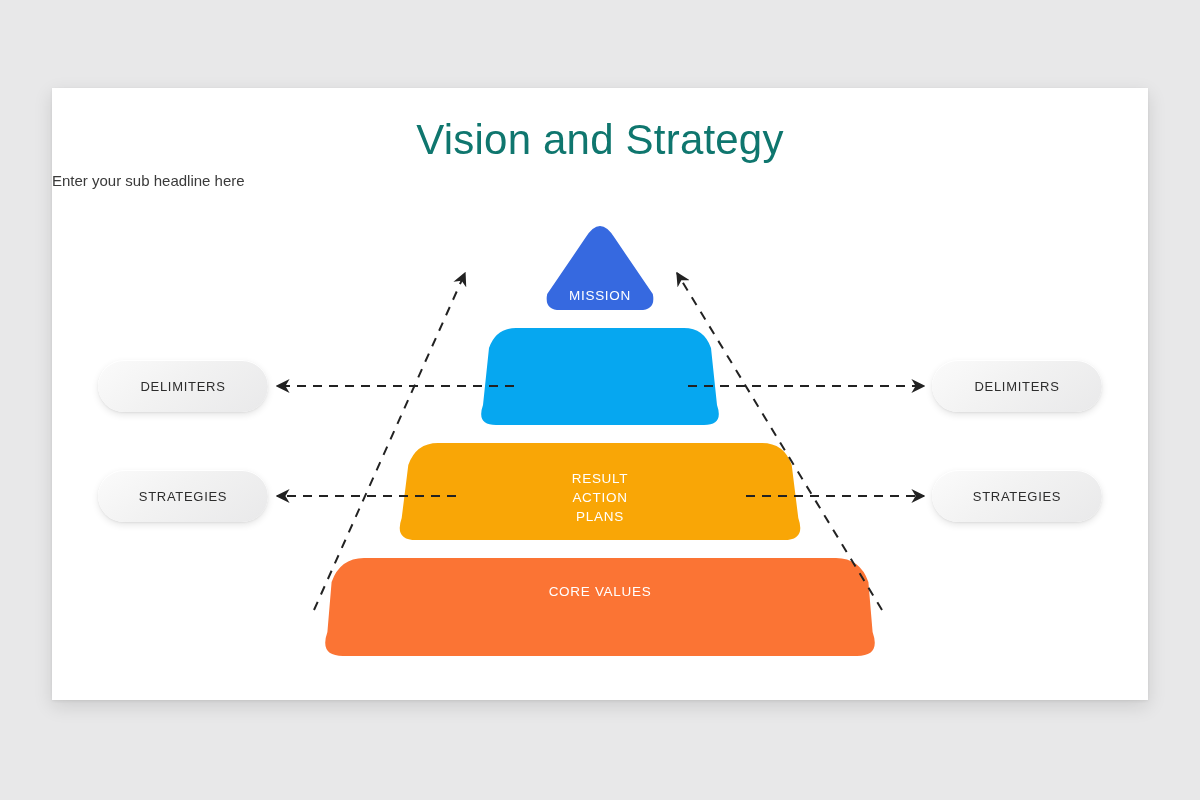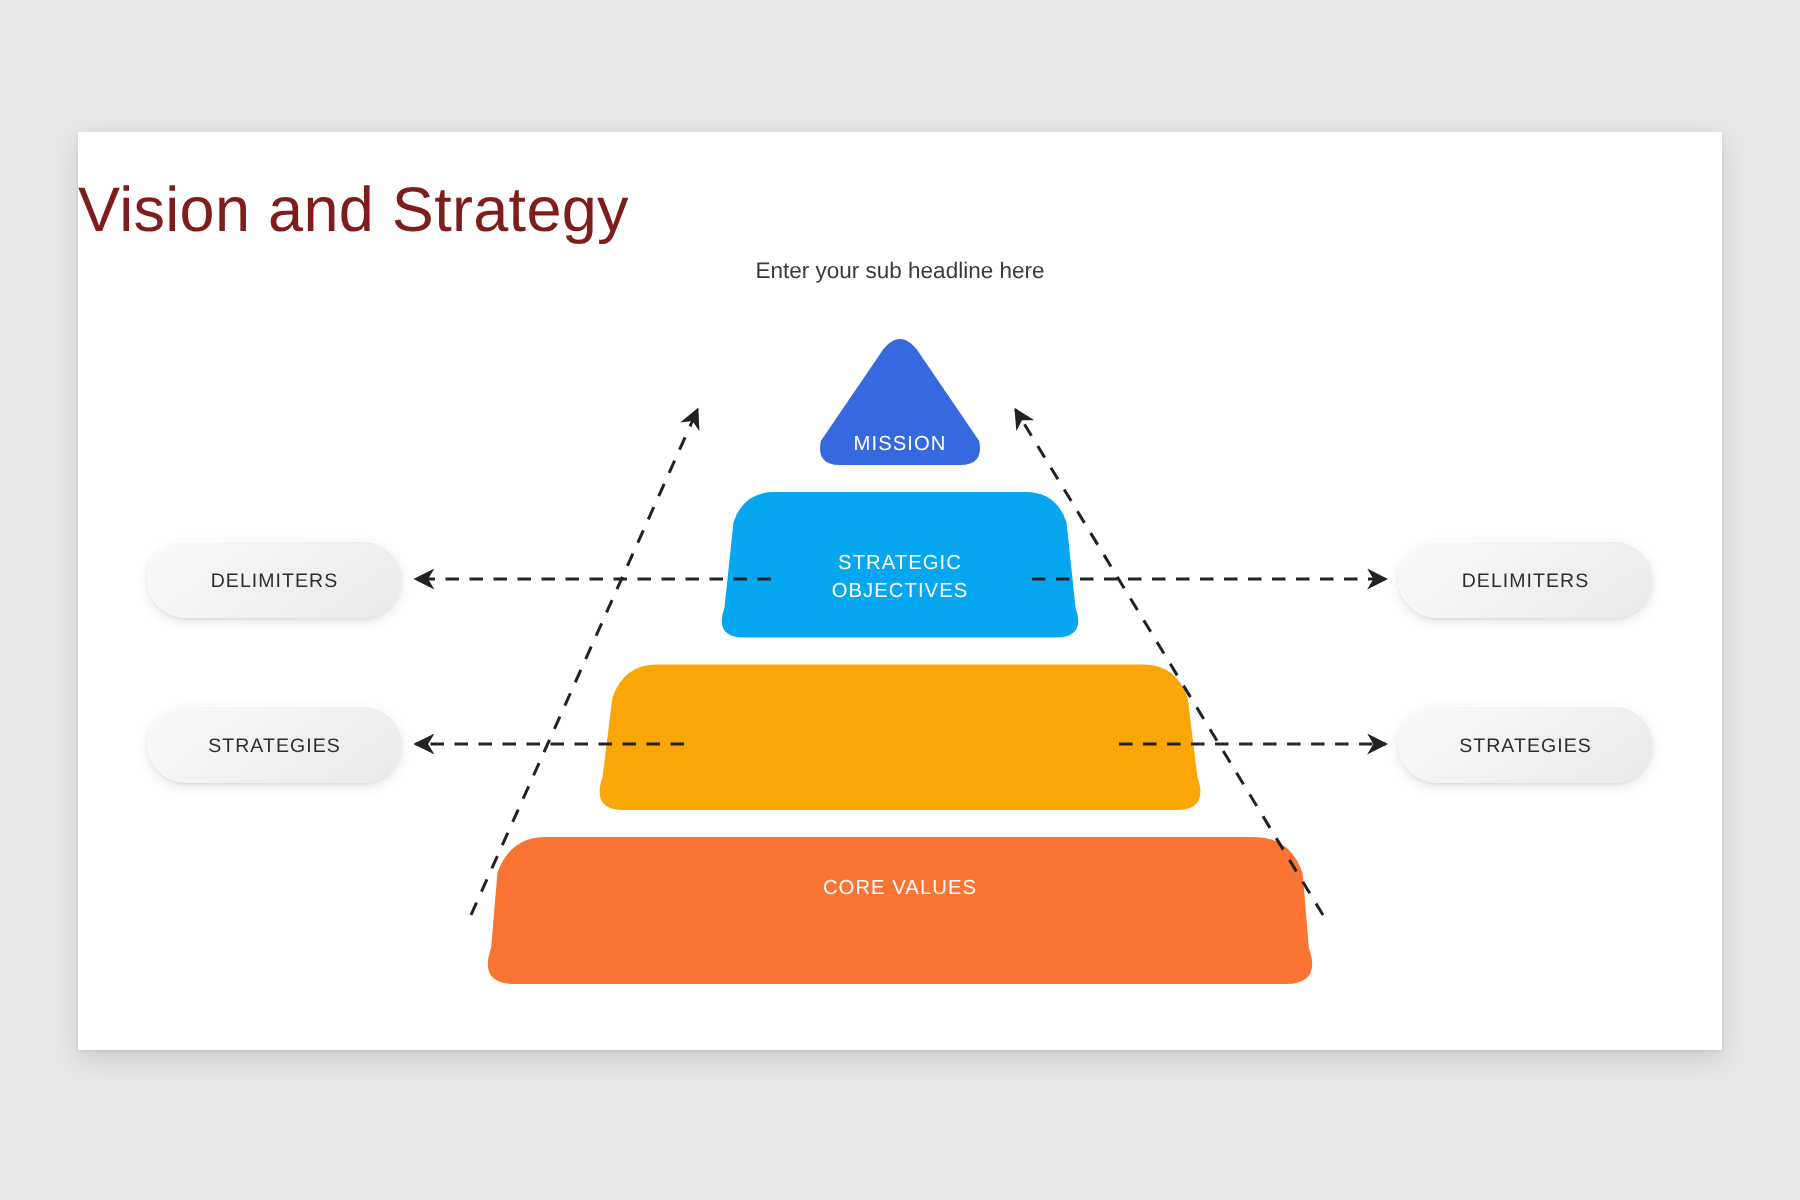--- a/index.html
+++ b/index.html
@@ -22,32 +22,32 @@
     height: 612px;
     background: #ffffff;
     box-shadow: 0 6px 18px rgba(0,0,0,0.12), 0 1px 3px rgba(0,0,0,0.07);
   }
 
   #slide-title {
     position: absolute;
     left: 0;
     top: 28px;
     width: 1096px;
+    text-align: center;
     font-size: 42px;
     font-weight: 400;
-    color: #7f1d1d;
+    color: #0f766e;
     letter-spacing: 0.2px;
   }
 
   #slide-subtitle {
     position: absolute;
     left: 0;
     top: 84px;
     width: 1096px;
-    text-align: center;
     font-size: 15px;
     font-weight: 400;
     color: #3a3a3a;
   }
 
   #diagram {
     position: absolute;
     left: 0;
     top: 0;
     width: 920px;
@@ -133,23 +133,24 @@
 
       <line x1="636" y1="298" x2="872" y2="298" stroke="#222222" stroke-width="2" stroke-dasharray="9 7" marker-end="url(#arrow-head)"></line>
 
       <line x1="404" y1="408" x2="225" y2="408" stroke="#222222" stroke-width="2" stroke-dasharray="9 7" marker-end="url(#arrow-head)"></line>
 
       <line x1="694" y1="408" x2="872" y2="408" stroke="#222222" stroke-width="2" stroke-dasharray="9 7" marker-end="url(#arrow-head)"></line>
     </svg>
 
     <div class="tier-label" id="label-mission">MISSION</div>
 
-    <div class="tier-label" id="label-strategic">STRATEGIC
-OBJECTIVES</div>
 
+    <div class="tier-label" id="label-result">RESULT
+ACTION
+PLANS</div>
 
     <div class="tier-label" id="label-core">CORE VALUES</div>
 
     <div class="pill" id="pill-delimiters-left">DELIMITERS</div>
 
     <div class="pill" id="pill-strategies-left">STRATEGIES</div>
 
     <div class="pill" id="pill-delimiters-right">DELIMITERS</div>
 
     <div class="pill" id="pill-strategies-right">STRATEGIES</div>

